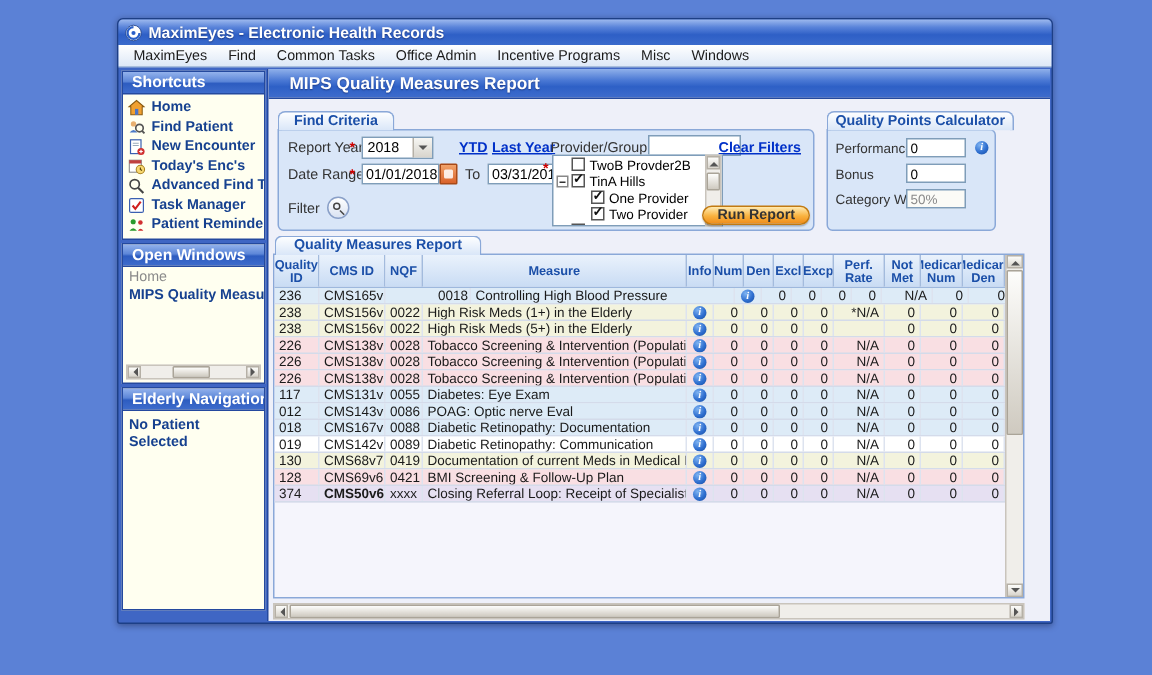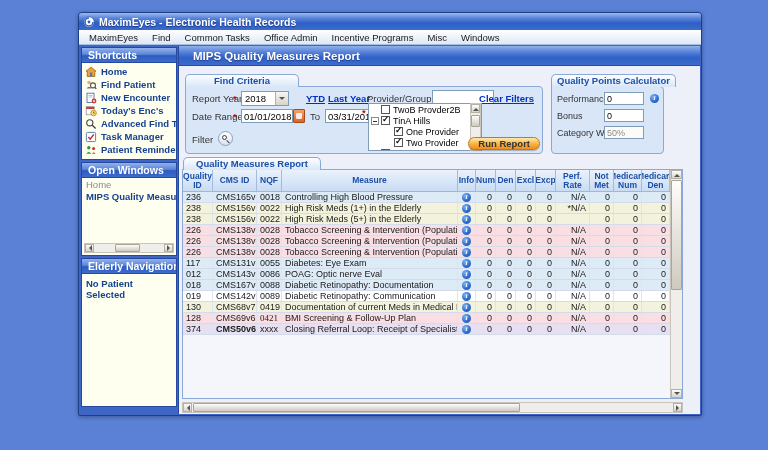--- a/index.html
+++ b/index.html
@@ -40,21 +40,21 @@
   .tri-l{border-right-color:#555;margin:-3px 0 0 -4px}
   .tri-r{border-left-color:#555;margin:-3px 0 0 -2px}
   .tri-u{border-bottom-color:#555;margin:-4px 0 0 -3px}
   .tri-d{border-top-color:#555;margin:-2px 0 0 -3px}
 
   
   .main{flex:1;position:relative;background:#eef0f9;border-left:1px solid #24499e;overflow:hidden}
   .banner{height:20px;background:linear-gradient(180deg,#8fb0ea 0%,#4a78d4 40%,#2e60c6 62%,#3e6ccc 100%);color:#fff;font-weight:bold;font-size:11.5px;line-height:20px;padding-left:14px;border-bottom:1px solid #24499e;text-shadow:0 1px 1px rgba(0,0,40,.4)}
 
   .grp{position:absolute}
-  .grp-tab{position:absolute;top:0;height:13px;background:linear-gradient(#fdfeff,#d9e6f8);border:1px solid #8aa8d8;border-bottom:none;border-radius:5px 5px 0 0;padding:0 28px;font-size:9.5px;font-weight:bold;color:#1b4fa8;line-height:12px;white-space:nowrap;z-index:2}
+  .grp-tab{position:absolute;top:0;height:13px;background:linear-gradient(#fdfeff,#d9e6f8);border:1px solid #8aa8d8;border-bottom:none;border-radius:5px 5px 0 0;padding:0 10px;font-size:9.5px;font-weight:bold;color:#1b4fa8;line-height:12px;white-space:nowrap;z-index:2}
   .grp-box{position:absolute;top:12px;left:0;right:0;bottom:0;background:#d9e6f8;border:1px solid #8aa8d8;border-radius:0 4px 4px 4px}
 
   .lbl{position:absolute;font-size:9.5px;color:#333;white-space:nowrap}
   .req{color:#d00000;font-weight:bold}
   .link{position:absolute;font-size:9.5px;font-weight:bold;color:#0030c8;text-decoration:underline;white-space:nowrap;cursor:pointer}
   .field{position:absolute;background:#fff;border:1px solid #7f9db9;font-size:9.5px;color:#000;padding:1px 2px;height:14px;white-space:nowrap;overflow:hidden}
   .selectbox{position:absolute;background:#fff;border:1px solid #7f9db9;height:15px;font-size:9.5px;padding:1px 14px 0 3px}
   .sel-btn{position:absolute;right:0;top:0;bottom:0;width:13px;background:linear-gradient(#f6f6f3,#d8d4cc);border-left:1px solid #b5b0a6}
   .datebtn{position:absolute;width:12px;height:14px;background:linear-gradient(#f2a36a,#d9622a);border:1px solid #a84a18;border-radius:1px}
   .datebtn::after{content:"";position:absolute;left:2px;top:3px;right:2px;bottom:3px;background:#fff;opacity:.85;border-radius:1px}
@@ -307,21 +307,21 @@
               <div class="th" style="width: 20px;">Excp</div>
               <div class="th" style="width: 34px;">Perf. Rate</div>
               <div class="th" style="width: 24px;">Not Met</div>
               <div class="th" style="width: 28px;">Medicare Num</div>
               <div class="th" style="width: 28px;">Medicare Den</div>
             </div>
           <div id="tbl-body">
               <div class="trow rc-blue">
                 <div class="td" style="width: 30px;">236</div>
                 <div class="td" style="width: 44px;">CMS165v6</div>
-                <div class="td" style="width: 25px;">0018</div>
+                <div class="td" style="width: 25px; margin-left: 32px;">0018</div>
                 <div class="td" style="width: 176px;">Controlling High Blood Pressure</div>
                 <div class="td ctr" style="width: 18px;">
                   <span class="info-dot">i</span>
                 </div>
                 <div class="td num" style="width: 20px;">0</div>
                 <div class="td num" style="width: 20px;">0</div>
                 <div class="td num" style="width: 20px;">0</div>
                 <div class="td num" style="width: 20px;">0</div>
                 <div class="td num" style="width: 34px;">N/A</div>
                 <div class="td num" style="width: 24px;">0</div>
@@ -494,21 +494,21 @@
                 <div class="td num" style="width: 20px;">0</div>
                 <div class="td num" style="width: 20px;">0</div>
                 <div class="td num" style="width: 34px;">N/A</div>
                 <div class="td num" style="width: 24px;">0</div>
                 <div class="td num" style="width: 28px;">0</div>
                 <div class="td num" style="width: 28px;">0</div>
               </div>
               <div class="trow rc-pink">
                 <div class="td" style="width: 30px;">128</div>
                 <div class="td" style="width: 44px;">CMS69v6</div>
-                <div class="td" style="width: 25px; font-family: Liberation Serif, serif;">0421</div>
+                <div class="td" style="width: 25px;">0421</div>
                 <div class="td" style="width: 176px;">BMI Screening &amp; Follow-Up Plan</div>
                 <div class="td ctr" style="width: 18px;">
                   <span class="info-dot">i</span>
                 </div>
                 <div class="td num" style="width: 20px;">0</div>
                 <div class="td num" style="width: 20px;">0</div>
                 <div class="td num" style="width: 20px;">0</div>
                 <div class="td num" style="width: 20px;">0</div>
                 <div class="td num" style="width: 34px;">N/A</div>
                 <div class="td num" style="width: 24px;">0</div>

